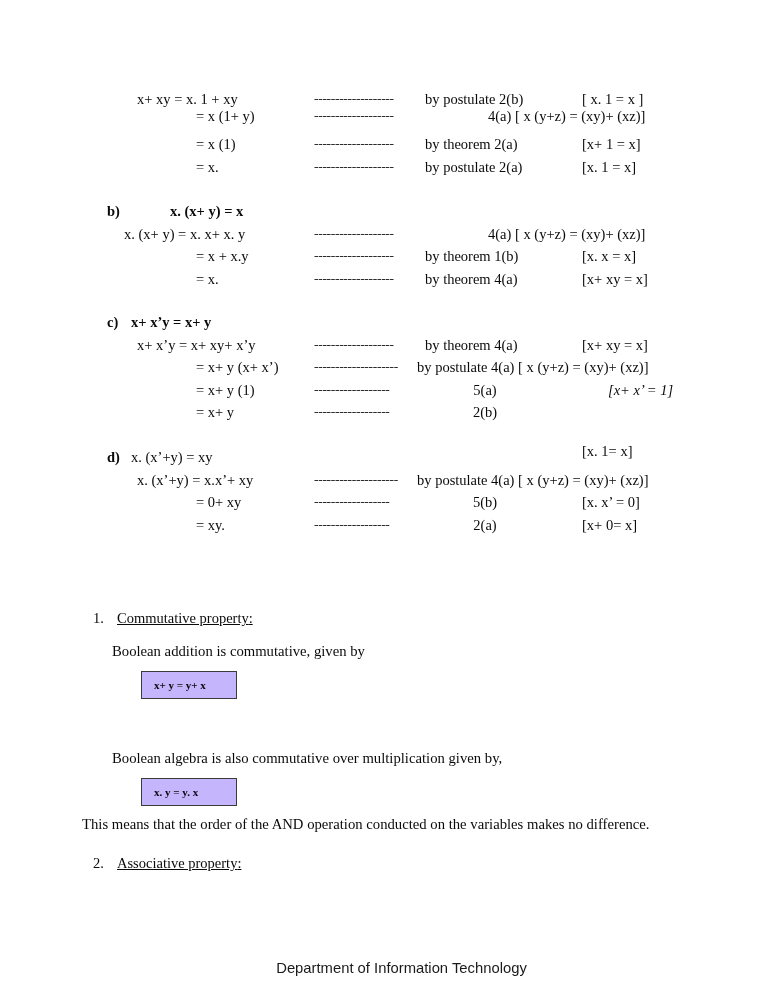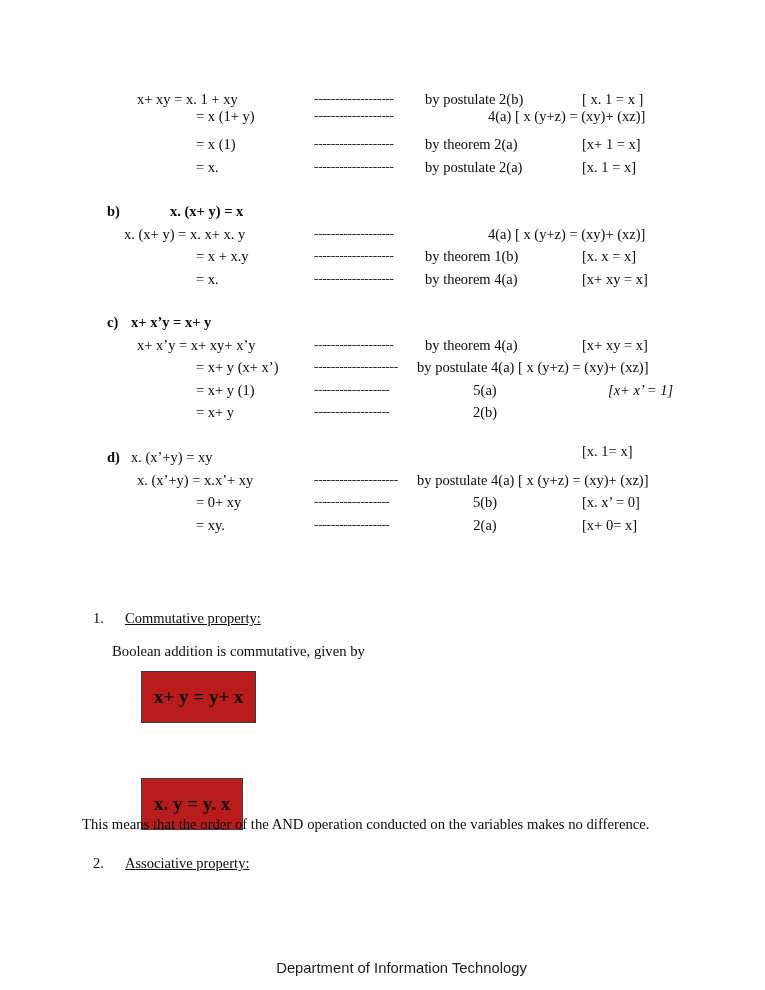--- a/index.html
+++ b/index.html
@@ -101,47 +101,47 @@
     font-size: 14.5px;
     white-space: pre;
   }
   .num-item .idx {
     position: absolute;
     left: 0;
     top: 0;
   }
   .num-item .lbl {
     position: absolute;
-    left: 32px;
+    left: 24px;
     top: 0;
     text-decoration: underline;
   }
   .num-item .lbl .plain {
     text-decoration: none;
   }
 
   .para {
     position: absolute;
     font-size: 14.7px;
     line-height: 22px;
     width: 600px;
   }
   .para.indent {
     text-indent: 30px;
   }
 
   .formula-box {
     position: absolute;
     border: 1px solid #3b3b3b;
-    background: #b91c1c;
-    font-size: 19px;
+    background: #c4b5fd;
+    font-size: 11px;
     font-weight: bold;
     line-height: 26px;
     height: 26px;
-    padding: 12px 12px;
+    padding: 0 12px;
     white-space: pre;
     box-sizing: content-box;
   }
 
   .footer {
     position: absolute;
     left: 0;
     width: 765px;
     text-align: center;
     font-family: "Liberation Sans", "DejaVu Sans", sans-serif;
@@ -186,20 +186,21 @@
   <div class="num-item" style="left:93px; top:610px;">
     <span class="idx">1.</span>
     <span class="lbl"><span>Commutative property</span><span class="plain">:</span></span>
   </div>
 
   <div class="para indent" style="left:82px; top:640px;">Boolean addition is commutative, given by</div>
 
   <div class="formula-box" style="left:141px; top:671px; min-width:70px;">x+ y = y+ x</div>
 
 
+  <div class="para indent" style="left:82px; top:747px;">Boolean algebra is also commutative over multiplication given by,</div>
 
   <div class="formula-box" style="left:141px; top:778px; min-width:70px;">x. y = y. x</div>
 
   <div class="para" style="left:82px; top:813px; width:580px;">This means that the order of the AND operation conducted on the variables makes no difference.</div>
 
   <div class="num-item" style="left:93px; top:855px;">
     <span class="idx">2.</span>
     <span class="lbl"><span>Associative property</span><span class="plain">:</span></span>
   </div>
 

